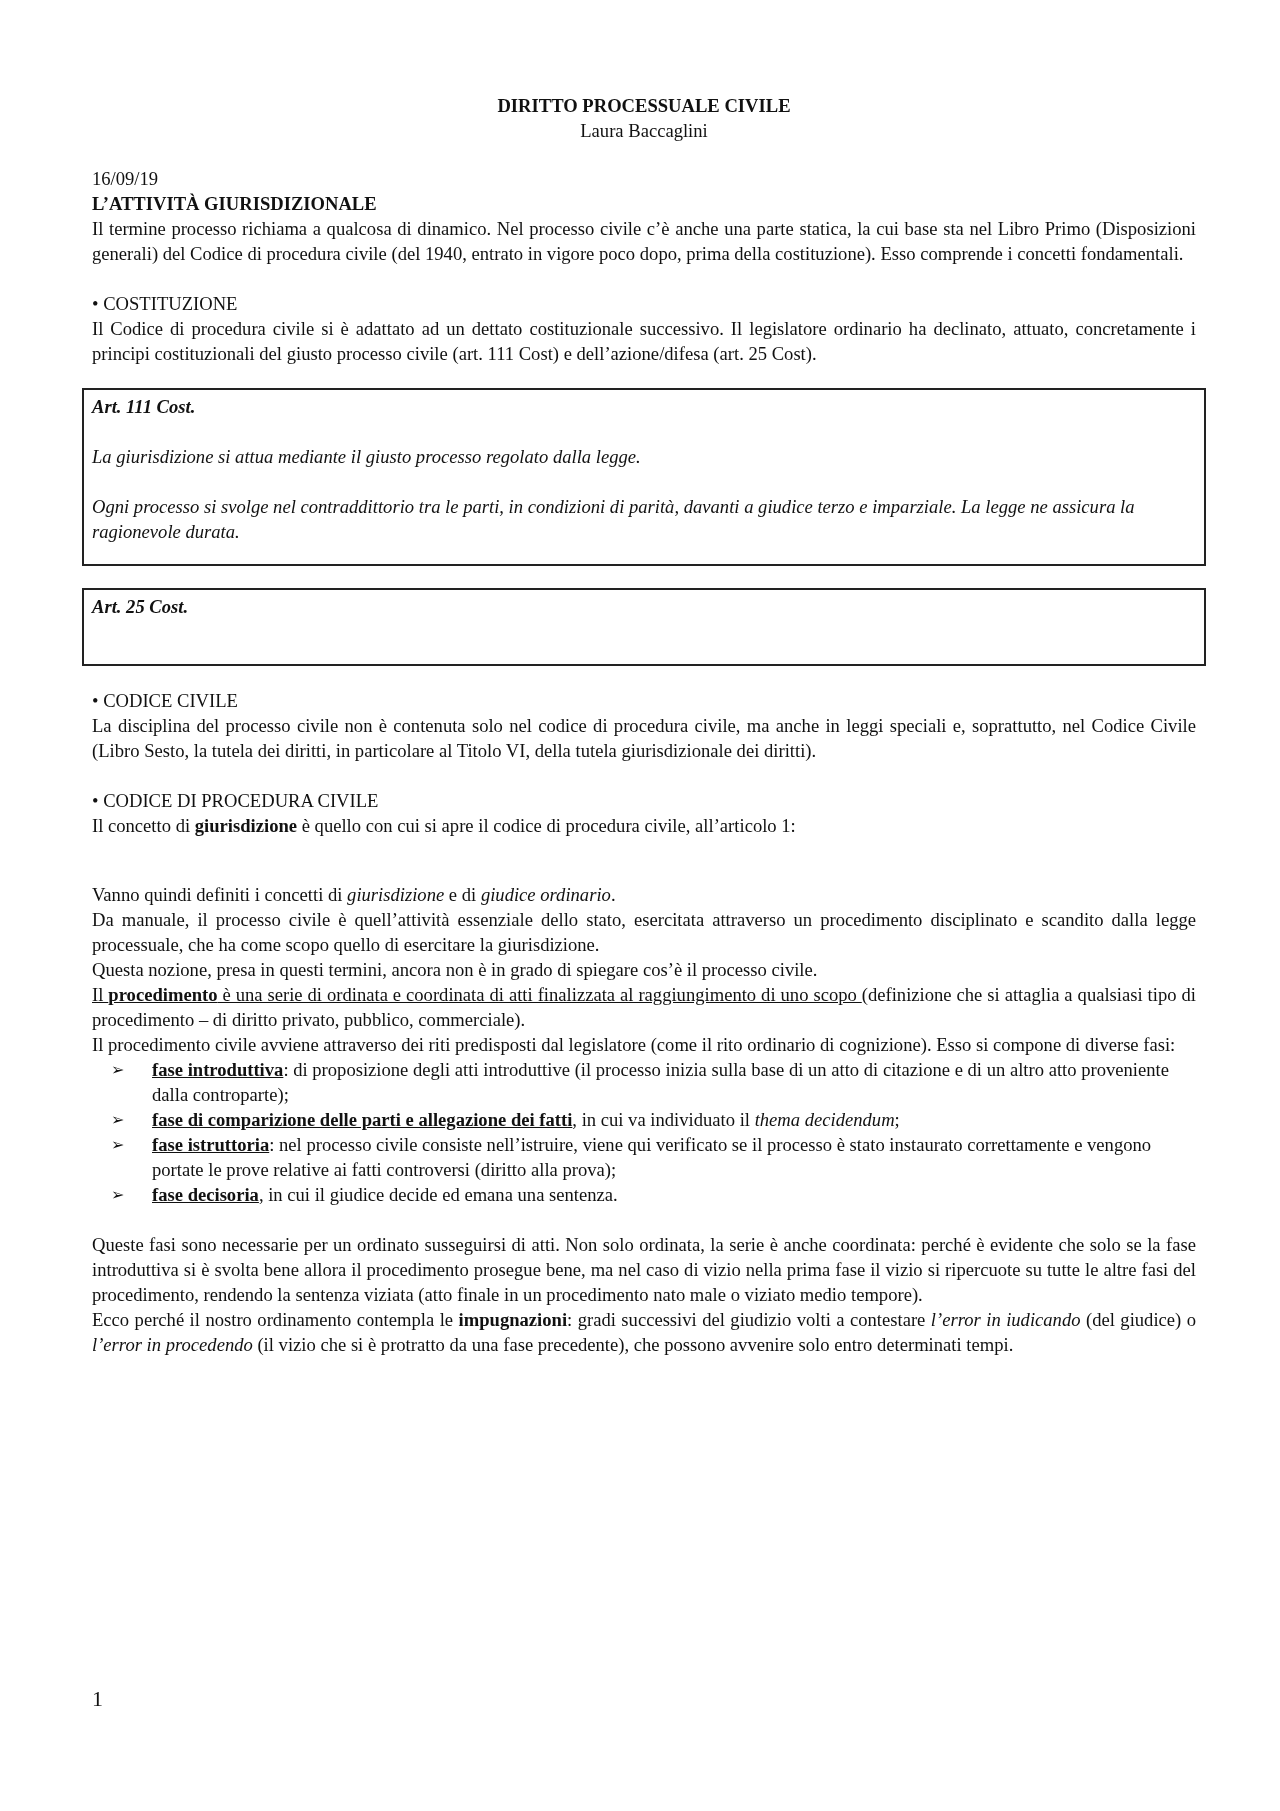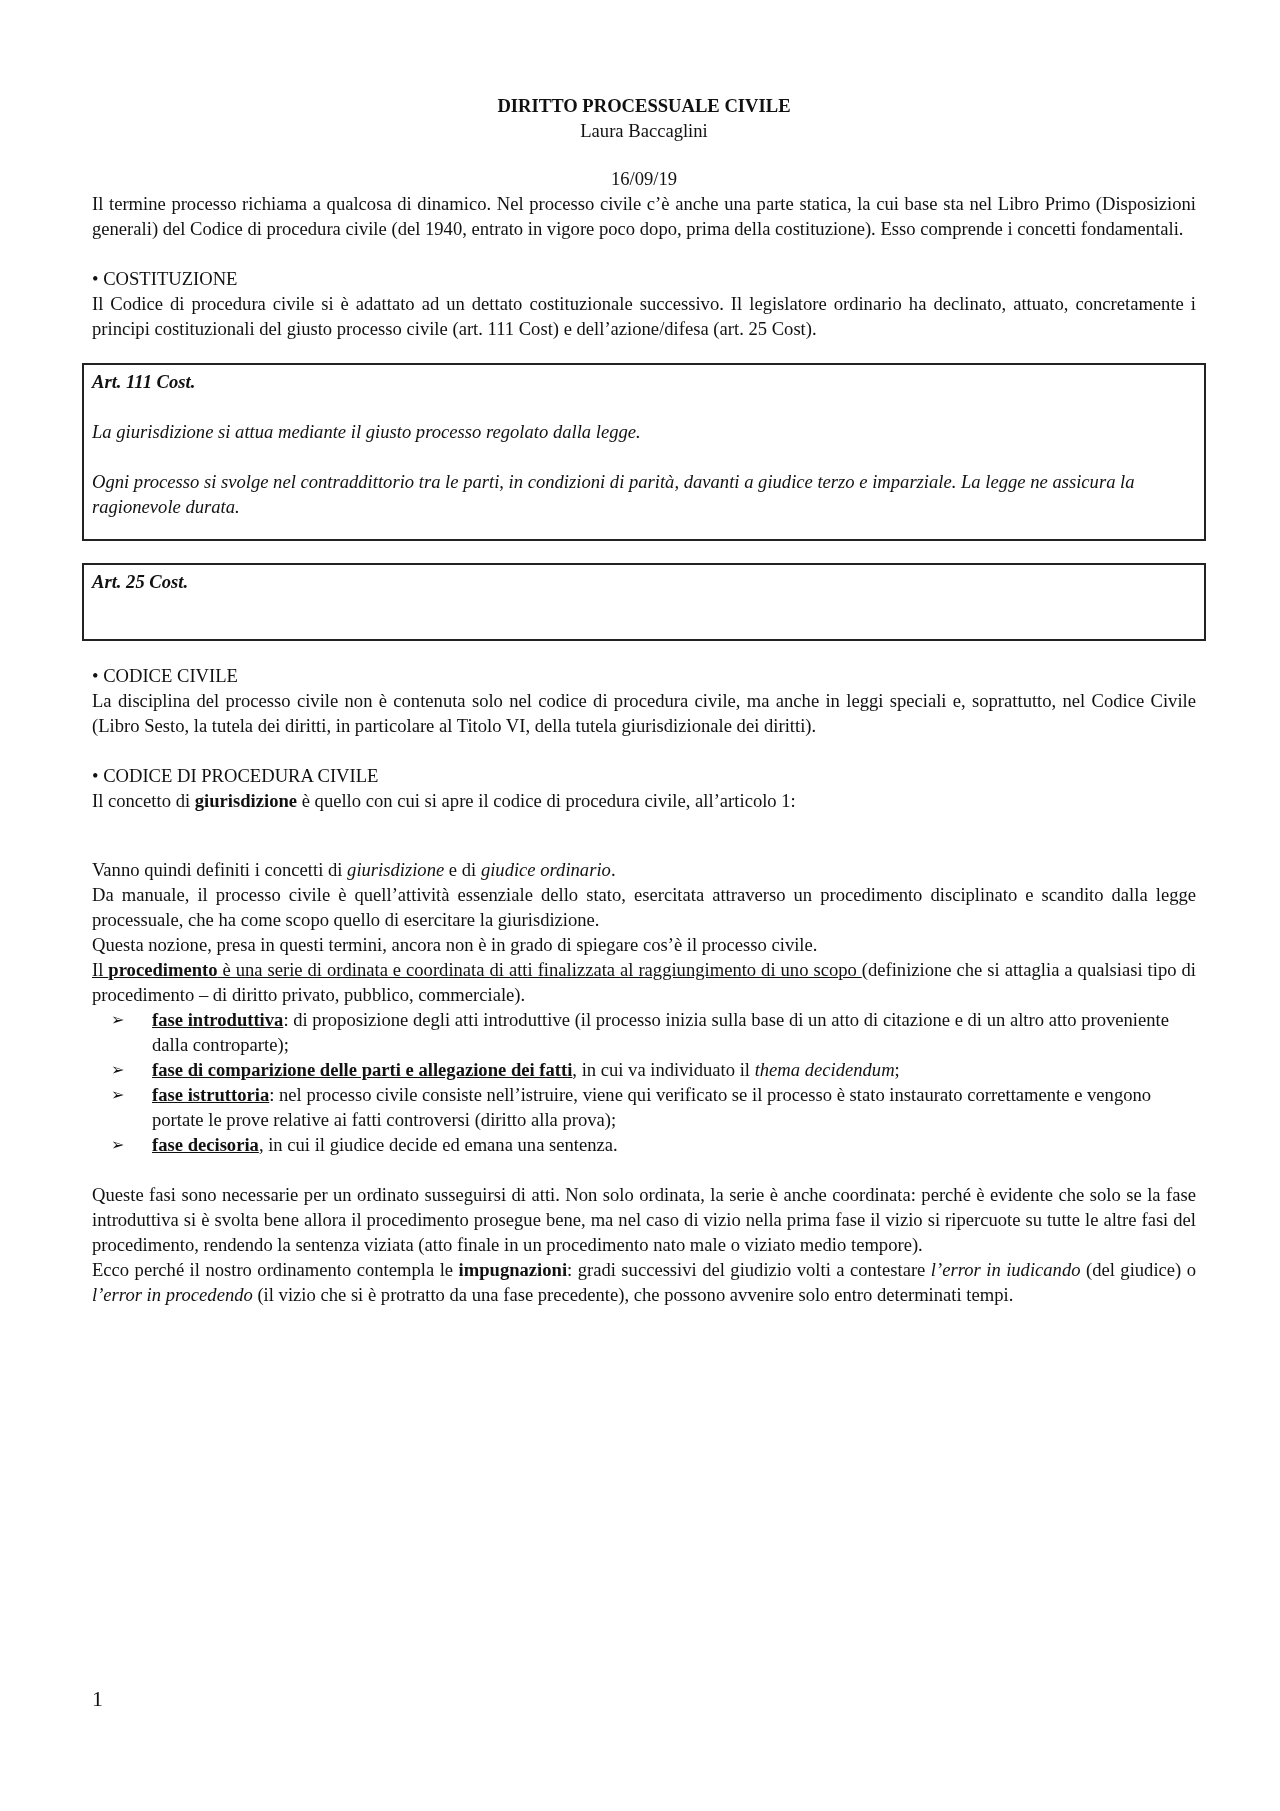--- a/index.html
+++ b/index.html
@@ -4,21 +4,21 @@
 <style>
   html, body { margin: 0; padding: 0; background: #ffffff; }
   body { width: 1280px; height: 1811px; position: relative; overflow: hidden; color: #111; }
   .page {
     position: absolute; left: 92px; top: 0; width: 1104px;
     font-family: Liberation Serif, serif; font-size: 18.6px; line-height: 25px;
   }
   .center { text-align: center; }
   .doc-title { font-weight: bold; margin-top: 93px; }
   .author { }
-  .date { text-align: center; margin-top: 23px; }
+  .date { text-align: left; margin-top: 23px; }
   .section-title { font-weight: bold; }
   p { margin: 0; }
   .justify { text-align: justify; }
   .gap { height: 25px; }
   .box {
     border: 2px solid #222; padding: 4px 8px 20px 8px; margin: 0 -10px;
     font-style: italic;
   }
   .box .box-title { font-weight: bold; }
   .box .blank { height: 25px; }
@@ -37,20 +37,21 @@
     font-family: "Liberation Serif", serif; font-size: 22px;
   }
 </style>
 </head>
 <body>
 
 <div class="page">
   <div class="center doc-title">DIRITTO PROCESSUALE CIVILE</div>
   <div class="center author">Laura Baccaglini</div>
   <div class="date">16/09/19</div>
+  <div class="section-title">L’ATTIVITÀ GIURISDIZIONALE</div>
   <p class="justify">Il termine processo richiama a qualcosa di dinamico. Nel processo civile c’è anche una parte statica, la cui base sta nel Libro Primo (Disposizioni generali) del Codice di procedura civile (del 1940, entrato in vigore poco dopo, prima della costituzione). Esso comprende i concetti fondamentali.</p>
 
   <div class="gap"></div>
   <div>• COSTITUZIONE</div>
   <p class="justify">Il Codice di procedura civile si è adattato ad un dettato costituzionale successivo. Il legislatore ordinario ha declinato, attuato, concretamente i principi costituzionali del giusto processo civile (art. 111 Cost) e dell’azione/difesa (art. 25 Cost).</p>
 
   <div class="box-gap"></div>
   <div class="box">
     <div class="box-title">Art. 111 Cost.</div>
     <div class="blank"></div>
@@ -73,20 +74,21 @@
   <div>• CODICE DI PROCEDURA CIVILE</div>
   <p><span>Il concetto di </span><span class="bold">giurisdizione</span><span> è quello con cui si apre il codice di procedura civile, all’articolo 1:</span></p>
 
   <div class="box-gap"></div>
 
   <div class="box-gap"></div>
   <p><span>Vanno quindi definiti i concetti di </span><span class="ital">giurisdizione</span><span> e di </span><span class="ital">giudice ordinario</span><span>.</span></p>
   <p class="justify">Da manuale, il processo civile è quell’attività essenziale dello stato, esercitata attraverso un procedimento disciplinato e scandito dalla legge processuale, che ha come scopo quello di esercitare la giurisdizione.</p>
   <p>Questa nozione, presa in questi termini, ancora non è in grado di spiegare cos’è il processo civile.</p>
   <p class="justify"><span class="underline"><span>Il </span><span class="bold">procedimento</span><span> è una serie di ordinata e coordinata di atti finalizzata al raggiungimento di uno scopo </span></span><span>(definizione che si attaglia a qualsiasi tipo di procedimento – di diritto privato, pubblico, commerciale).</span></p>
+  <p class="justify">Il procedimento civile avviene attraverso dei riti predisposti dal legislatore (come il rito ordinario di cognizione). Esso si compone di diverse fasi:</p>
 
   <ul class="phases">
     <li><span class="arrow">➢</span><span class="u-bold">fase introduttiva</span><span>: di proposizione degli atti introduttive (il processo inizia sulla base di un atto di citazione e di un altro atto proveniente dalla controparte);</span></li>
     <li><span class="arrow">➢</span><span class="u-bold">fase di comparizione delle parti e allegazione dei fatti</span><span>, in cui va individuato il </span><span class="ital">thema decidendum</span><span>;</span></li>
     <li><span class="arrow">➢</span><span class="u-bold">fase istruttoria</span><span>: nel processo civile consiste nell’istruire, viene qui verificato se il processo è stato instaurato correttamente e vengono portate le prove relative ai fatti controversi (diritto alla prova);</span></li>
     <li><span class="arrow">➢</span><span class="u-bold">fase decisoria</span><span>, in cui il giudice decide ed emana una sentenza.</span></li>
   </ul>
 
   <div class="gap"></div>
   <p class="justify">Queste fasi sono necessarie per un ordinato susseguirsi di atti. Non solo ordinata, la serie è anche coordinata: perché è evidente che solo se la fase introduttiva si è svolta bene allora il procedimento prosegue bene, ma nel caso di vizio nella prima fase il vizio si ripercuote su tutte le altre fasi del procedimento, rendendo la sentenza viziata (atto finale in un procedimento nato male o viziato medio tempore).</p>

